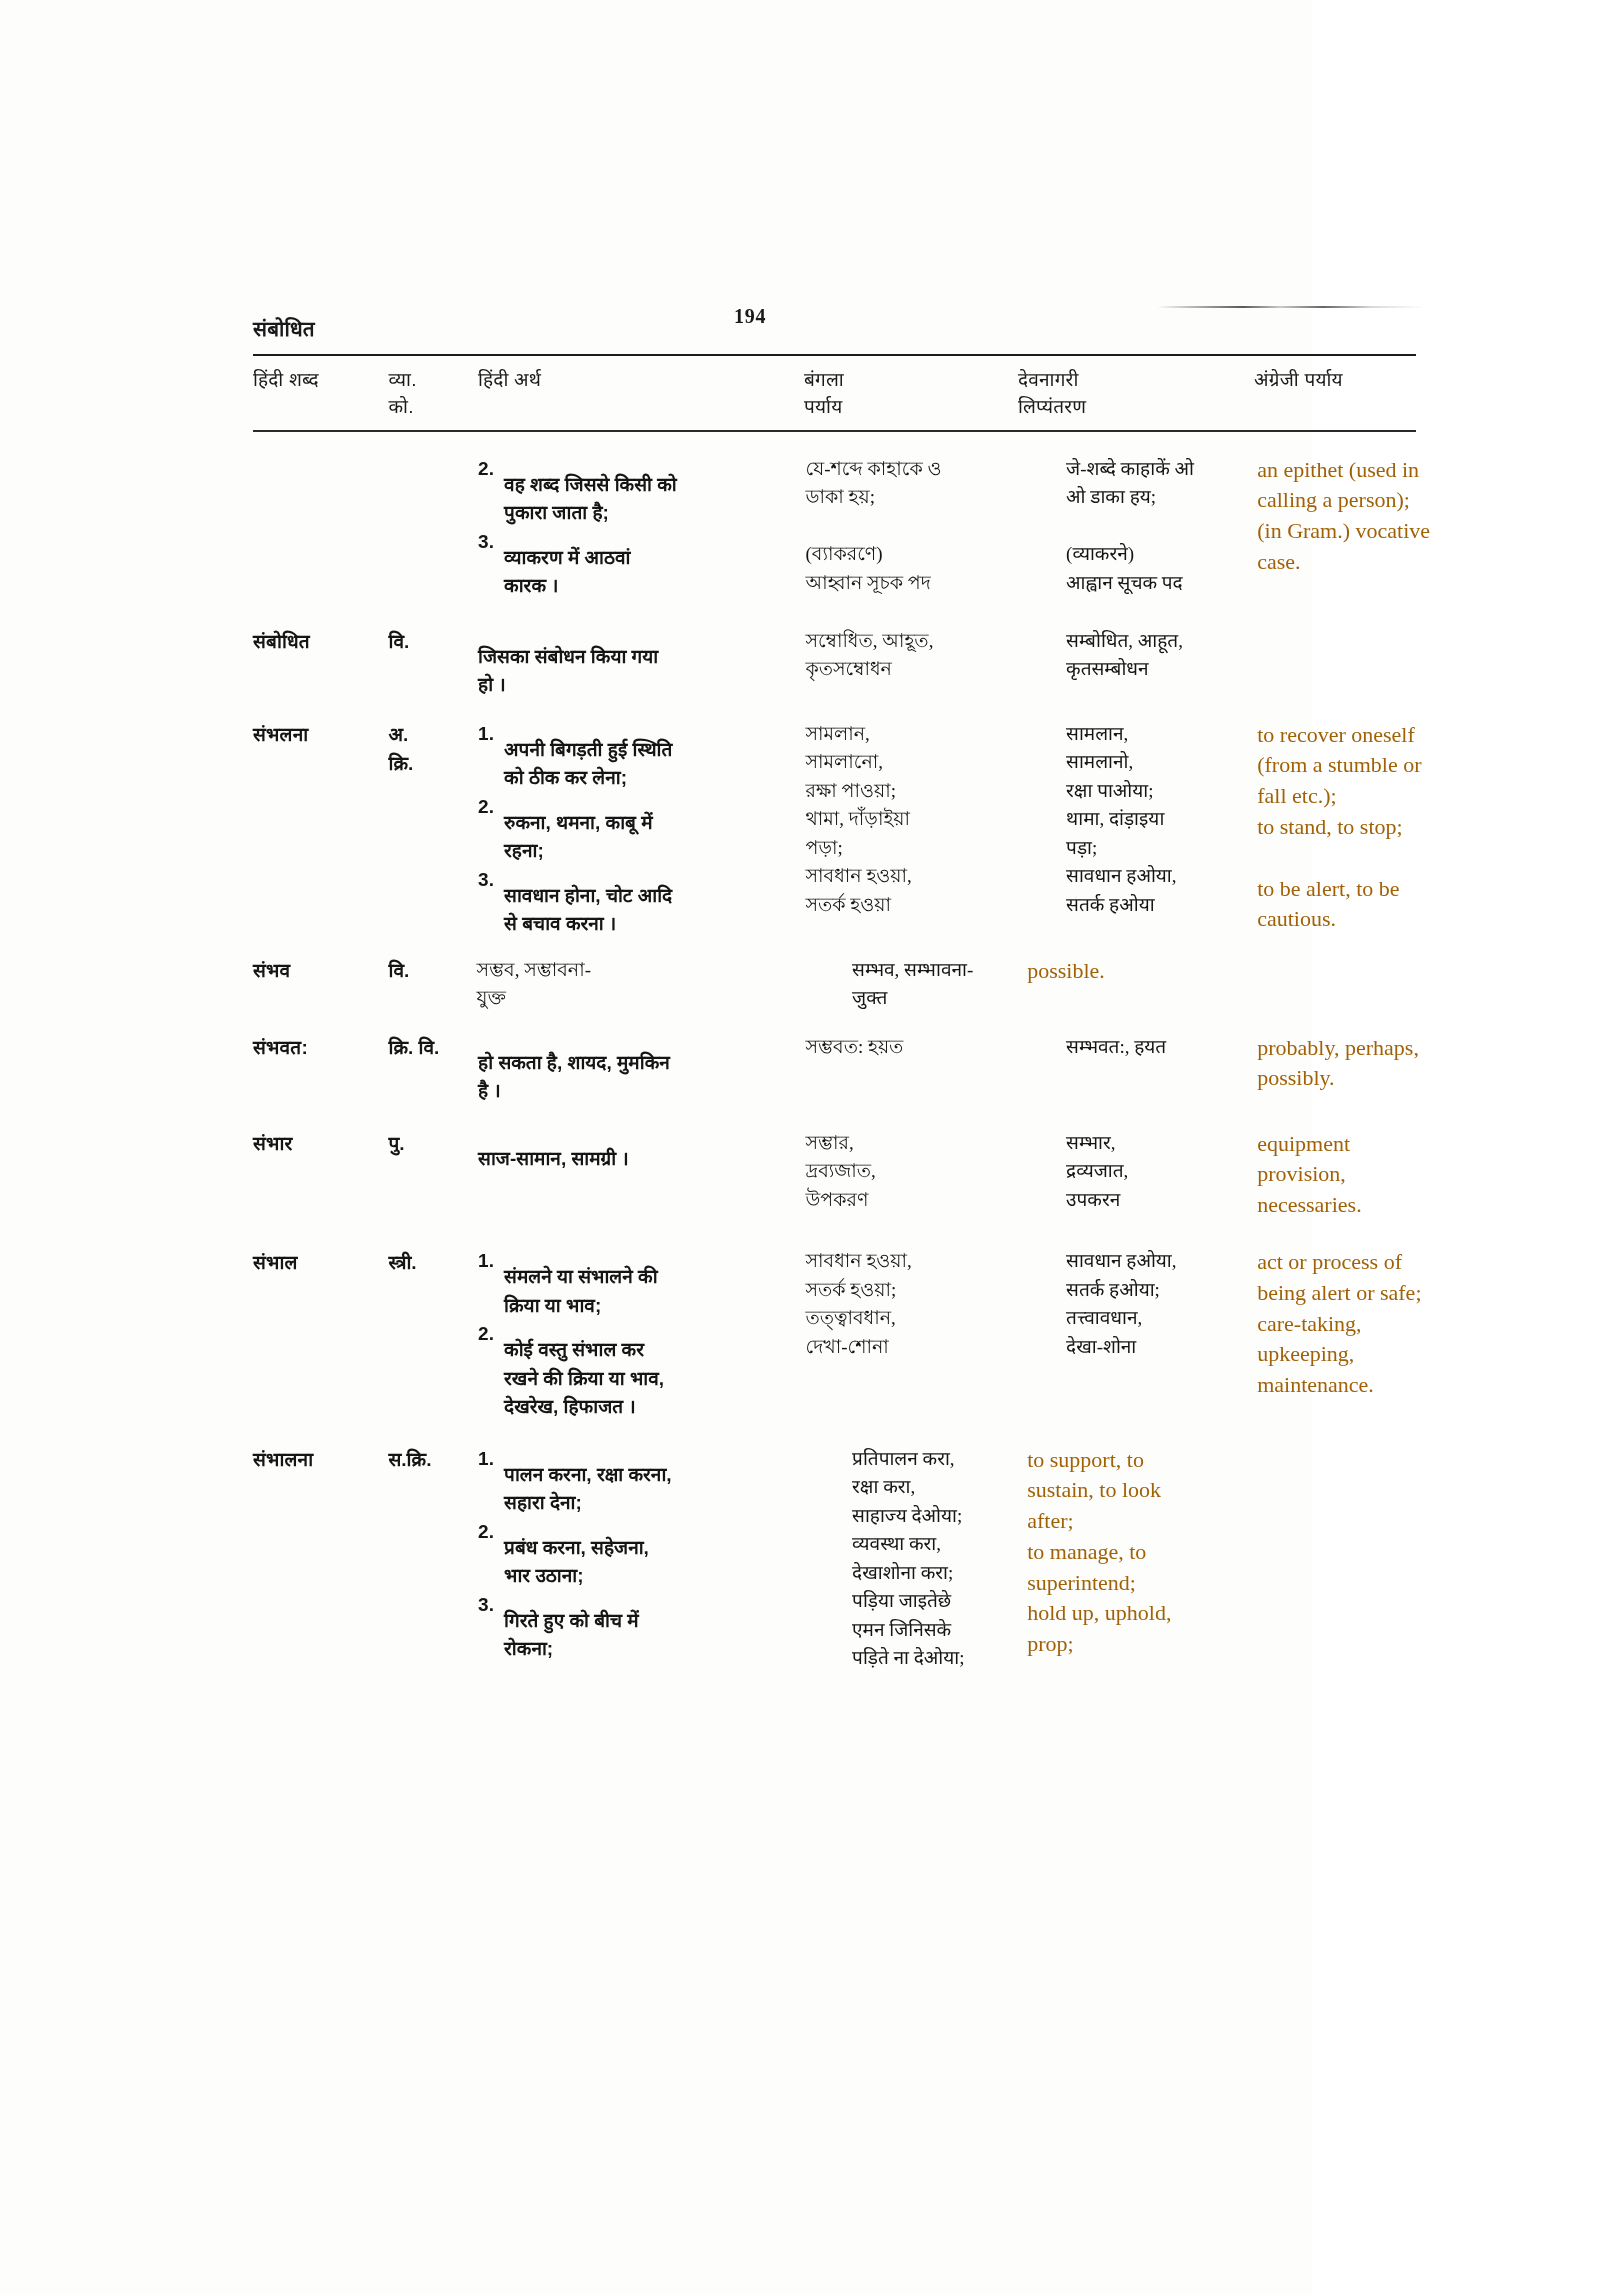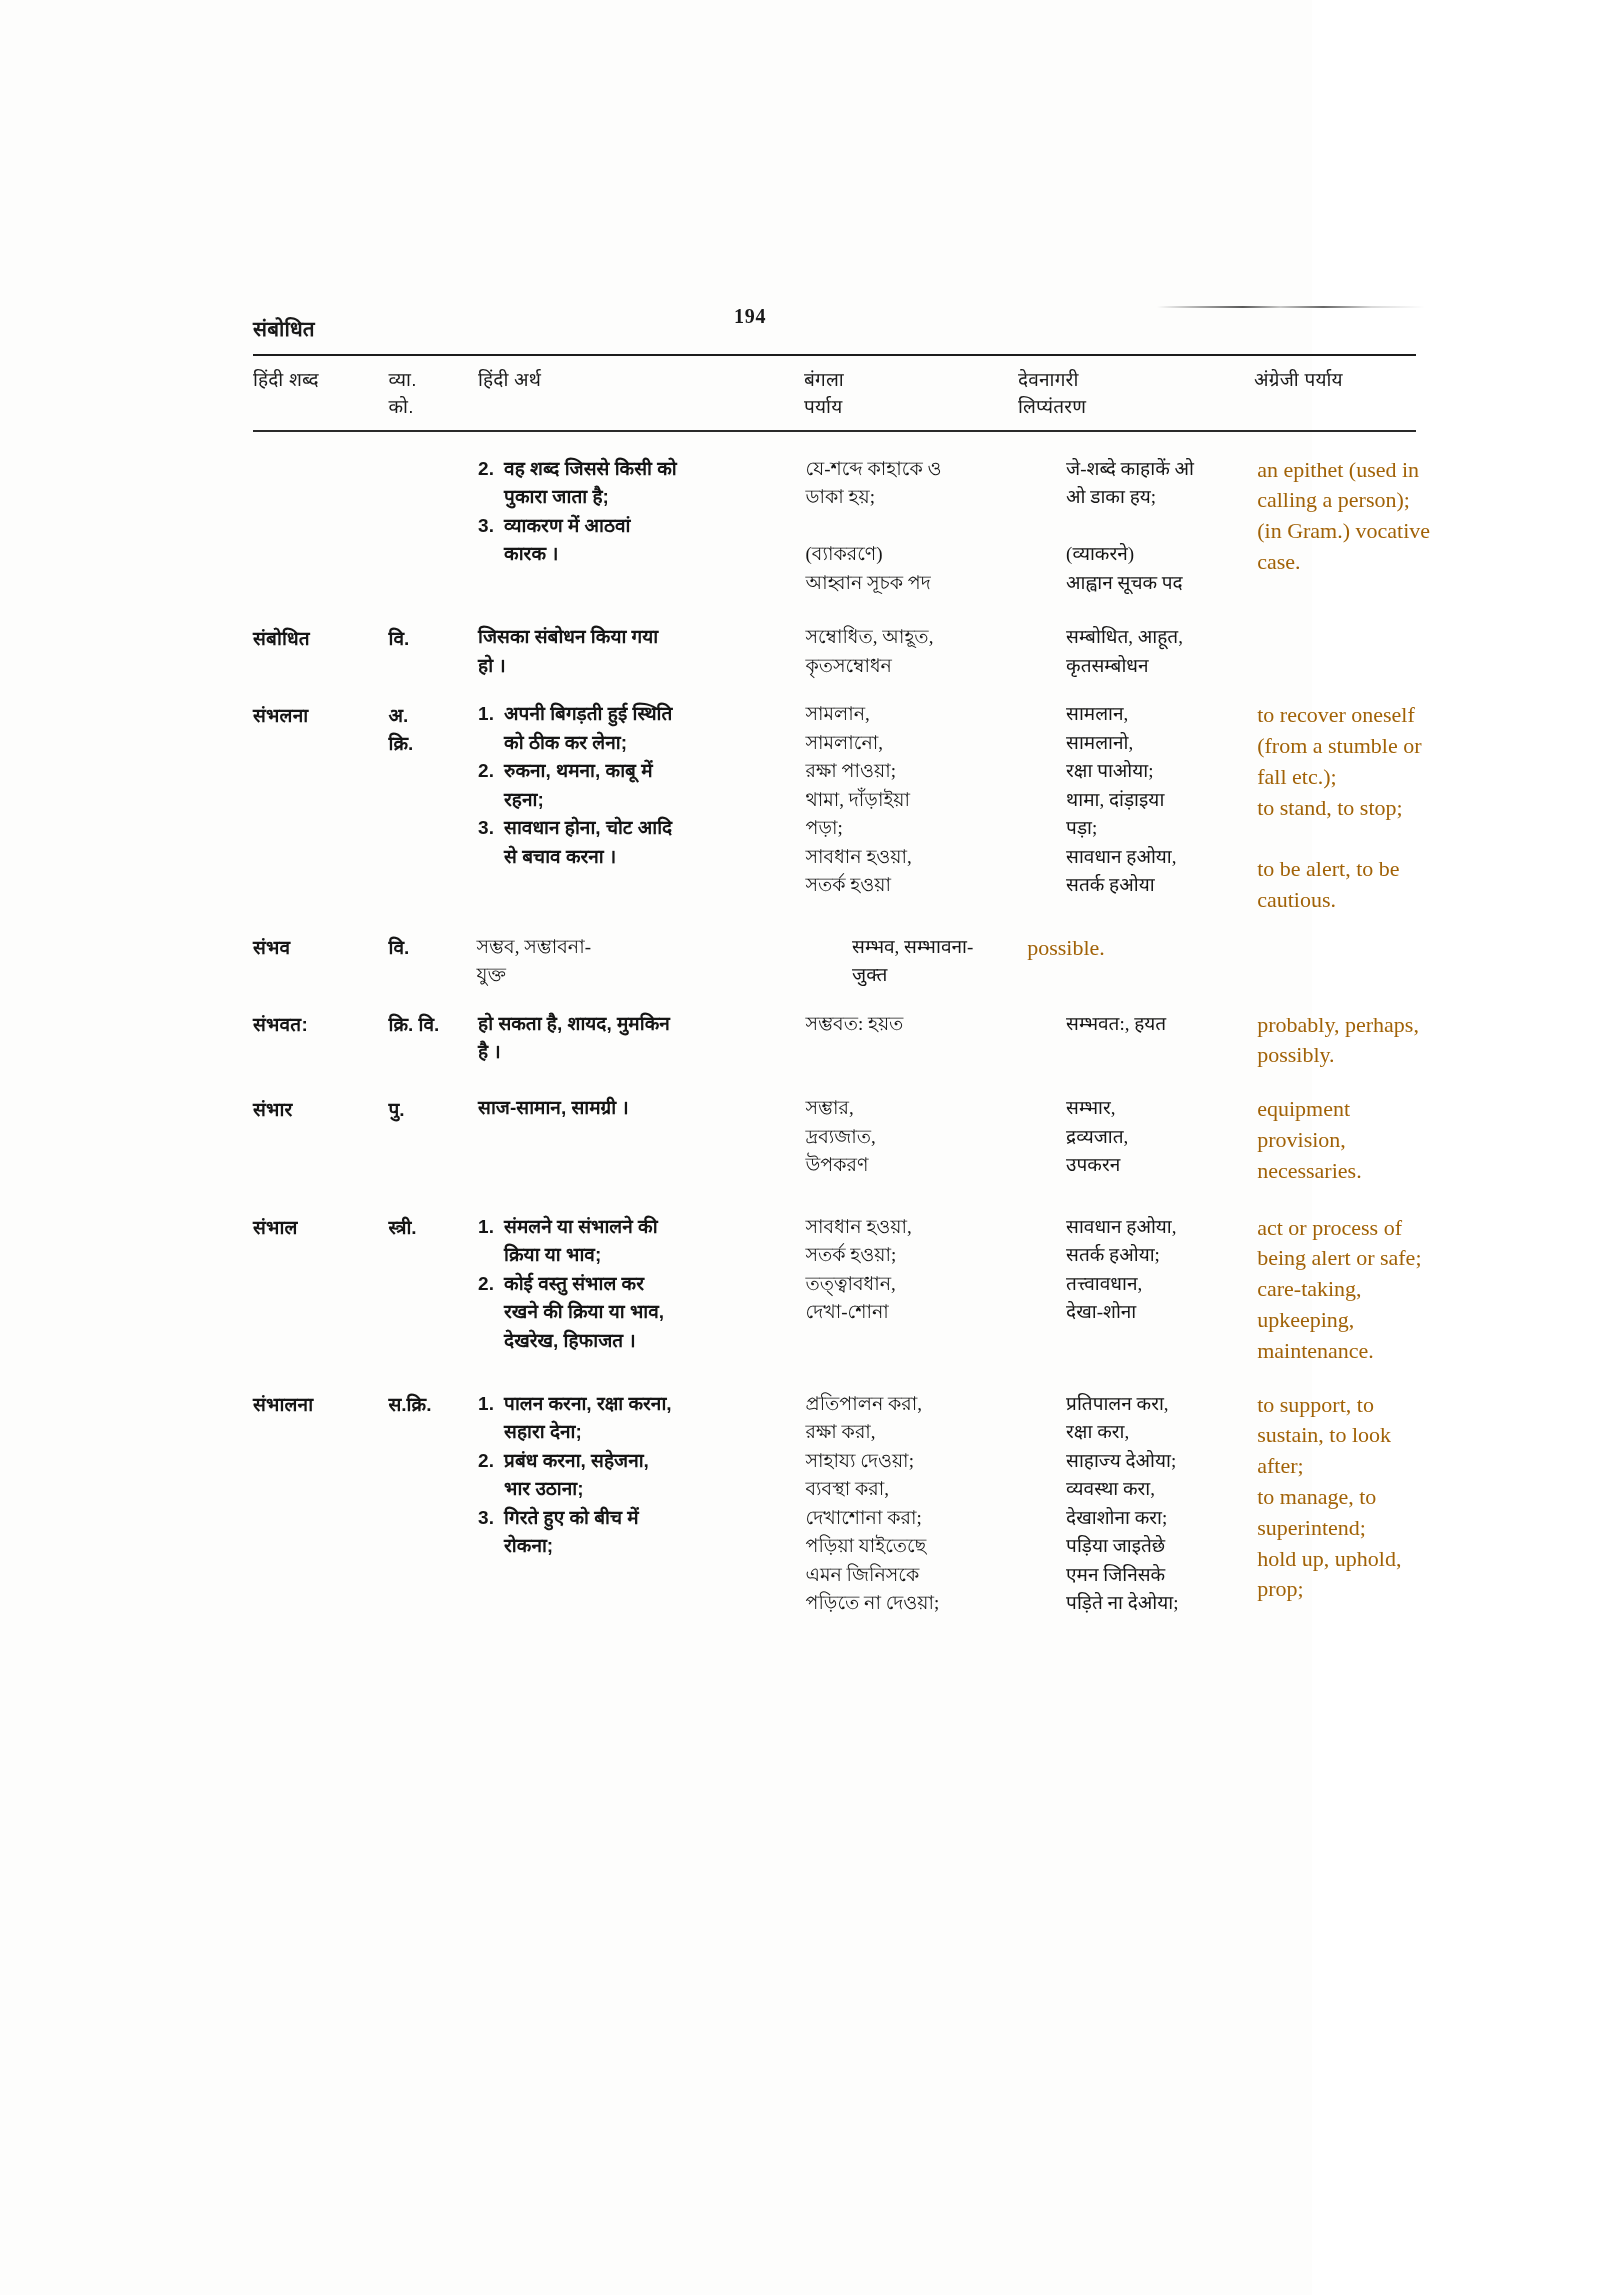--- a/index.html
+++ b/index.html
@@ -152,21 +152,21 @@
   }
 
   .sense {
     display: flex;
     margin-bottom: 0;
   }
   .sense .num {
     width: 26px;
     flex: 0 0 26px;
   }
-  .sense .txt { flex: 1 1 auto; }
+  .sense .txt { flex: 1 1 auto; margin-top: 16px; }
   .line { display: block; }
   .spacer-md { height: 23px; }
 
   .entry { margin-top: 0; }
 </style>
 </head>
 <body>
 
 <div id="page-sheet">
 
@@ -453,30 +453,20 @@
               </div>
             </div>
             <div class="sense">
               <div class="num">3.</div>
               <div class="txt">
                 <span class="line">गिरते हुए को बीच में</span>
                 <span class="line">रोकना;</span>
               </div>
             </div>
           </div>
-          <div class="cell bangla">
-            <span class="line">প্রতিপালন করা,</span>
-            <span class="line">রক্ষা করা,</span>
-            <span class="line">সাহায্য দেওয়া;</span>
-            <span class="line">ব্যবস্থা করা,</span>
-            <span class="line">দেখাশোনা করা;</span>
-            <span class="line">পড়িয়া যাইতেছে</span>
-            <span class="line">এমন জিনিসকে</span>
-            <span class="line">পড়িতে না দেওয়া;</span>
-          </div>
           <div class="cell deva">
             <span class="line">प्रतिपालन करा,</span>
             <span class="line">रक्षा करा,</span>
             <span class="line">साहाज्य देओया;</span>
             <span class="line">व्यवस्था करा,</span>
             <span class="line">देखाशोना करा;</span>
             <span class="line">पड़िया जाइतेछे</span>
             <span class="line">एमन जिनिसके</span>
             <span class="line">पड़िते ना देओया;</span>
           </div>

